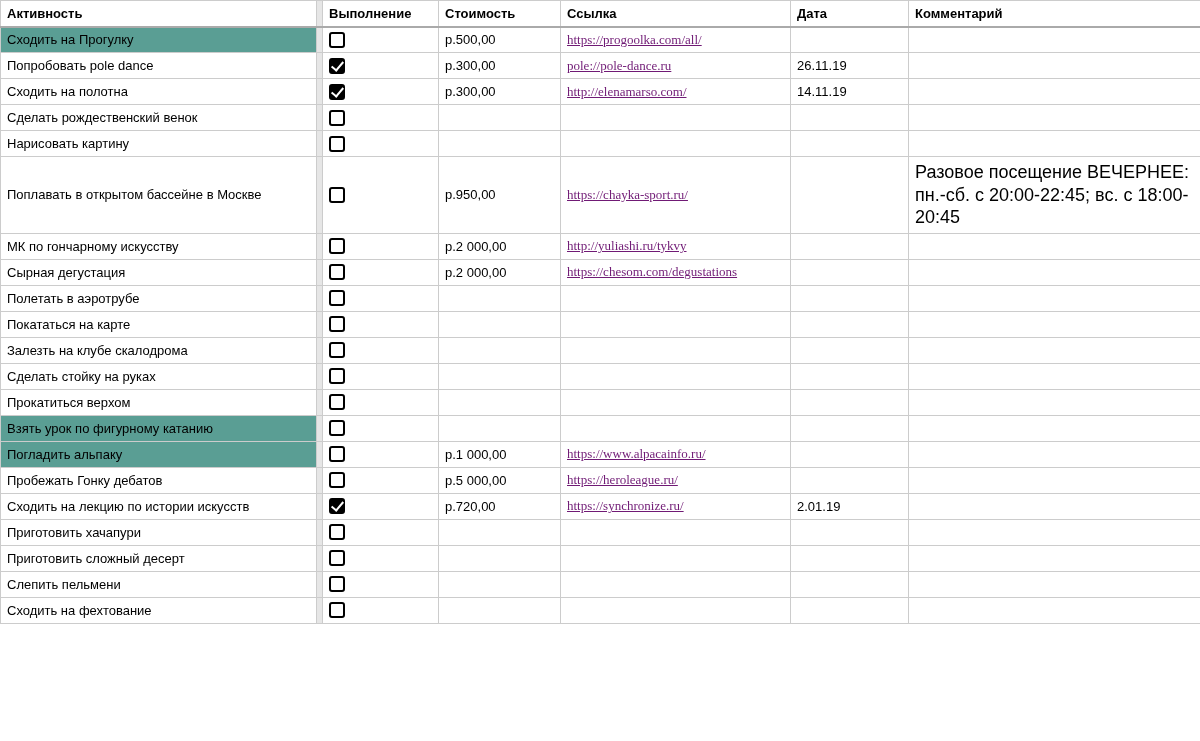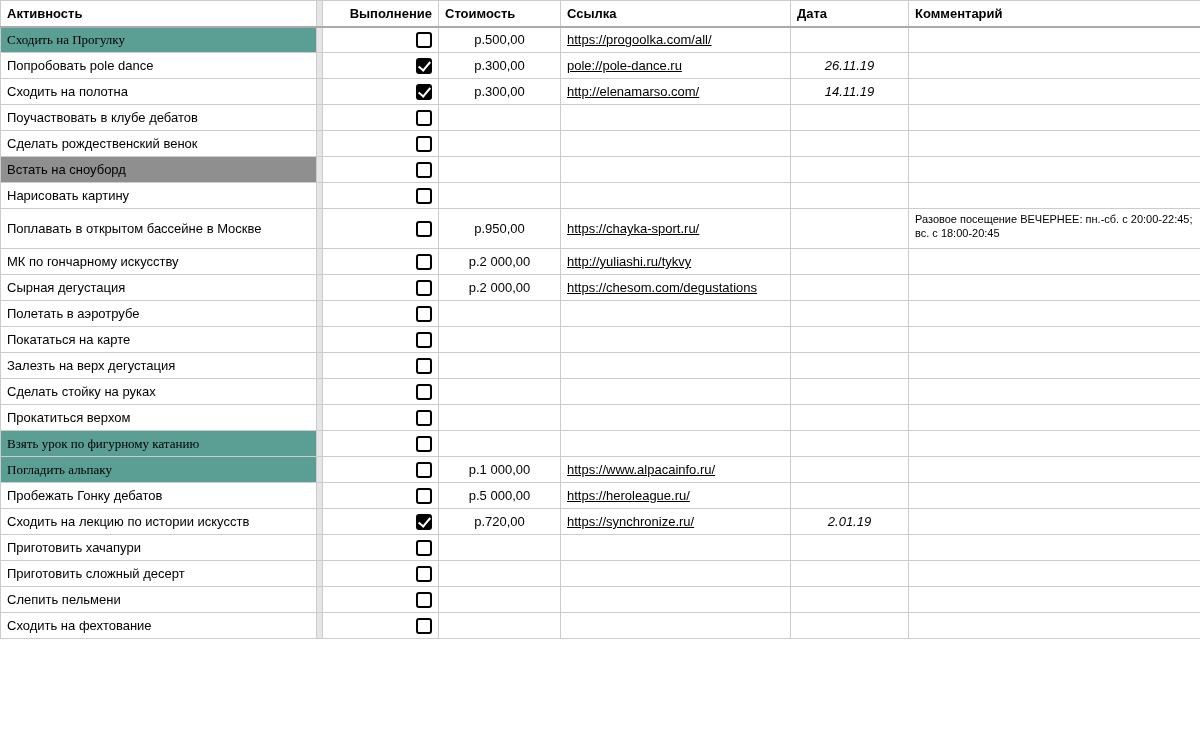--- a/index.html
+++ b/index.html
@@ -35,26 +35,26 @@
     border-left: 1px solid #ccc;
     border-right: 1px solid #ccc;
     padding: 0;
   }
   .col-activity { width: 316px; }
   .col-check    { width: 116px; }
   .col-cost     { width: 122px; }
   .col-link     { width: 230px; }
   .col-date     { width: 118px; }
   .col-comment  { width: 292px; }
-  td.check, th.check { text-align: right; }
-  td.cost  { text-align: center; padding-right: 6px; }
-  td.date  { text-align: center; padding-right: 6px; font-style: italic; }
-  td.comment { white-space: normal; font-size: 11px; line-height: 1.25; margin-left: 28px; }
-  a { color: #000000; text-decoration: underline; cursor: pointer; }
-  .hl-teal { background: #5a9e94; font-family: Liberation Serif, serif; }
+  td.check, th.check { text-align: left; }
+  td.cost  { text-align: left; padding-right: 6px; }
+  td.date  { text-align: left; padding-right: 6px; }
+  td.comment { white-space: normal; font-size: 18px; line-height: 1.25; margin-left: 28px; }
+  a { color: #701a75; text-decoration: underline; cursor: pointer; font-family: Liberation Serif, serif; }
+  .hl-teal { background: #5a9e94; }
   .hl-gray { background: #8f8f8f; }
   .checkbox {
     display: inline-block;
     width: 16px; height: 16px;
     border: 2px solid #000;
     border-radius: 3px;
     vertical-align: middle;
     position: relative;
     cursor: pointer;
     background: #fff;
@@ -121,39 +121,21 @@
       <tr>
         <td>Сходить на полотна</td>
         <td class="gap"></td>
         <td class="check"><span class="checkbox checked"></span></td>
         <td class="cost">р.300,00</td>
         <td><a>http://elenamarso.com/</a></td>
         <td class="date">14.11.19</td>
         <td class="comment"></td>
       </tr>
       <tr>
-        <td>Поучаствовать в клубе дебатов</td>
-        <td class="gap"></td>
-        <td class="check"><span class="checkbox"></span></td>
-        <td class="cost"></td>
-        <td></td>
-        <td class="date"></td>
-        <td class="comment"></td>
-      </tr>
-      <tr>
         <td>Сделать рождественский венок</td>
-        <td class="gap"></td>
-        <td class="check"><span class="checkbox"></span></td>
-        <td class="cost"></td>
-        <td></td>
-        <td class="date"></td>
-        <td class="comment"></td>
-      </tr>
-      <tr>
-        <td class="hl-gray">Встать на сноуборд</td>
         <td class="gap"></td>
         <td class="check"><span class="checkbox"></span></td>
         <td class="cost"></td>
         <td></td>
         <td class="date"></td>
         <td class="comment"></td>
       </tr>
       <tr>
         <td>Нарисовать картину</td>
         <td class="gap"></td>
@@ -202,21 +184,21 @@
       <tr>
         <td>Покататься на карте</td>
         <td class="gap"></td>
         <td class="check"><span class="checkbox"></span></td>
         <td class="cost"></td>
         <td></td>
         <td class="date"></td>
         <td class="comment"></td>
       </tr>
       <tr>
-        <td>Залезть на верх дегустация</td>
+        <td>Залезть на клубе скалодрома</td>
         <td class="gap"></td>
         <td class="check"><span class="checkbox"></span></td>
         <td class="cost"></td>
         <td></td>
         <td class="date"></td>
         <td class="comment"></td>
       </tr>
       <tr>
         <td>Сделать стойку на руках</td>
         <td class="gap"></td>

